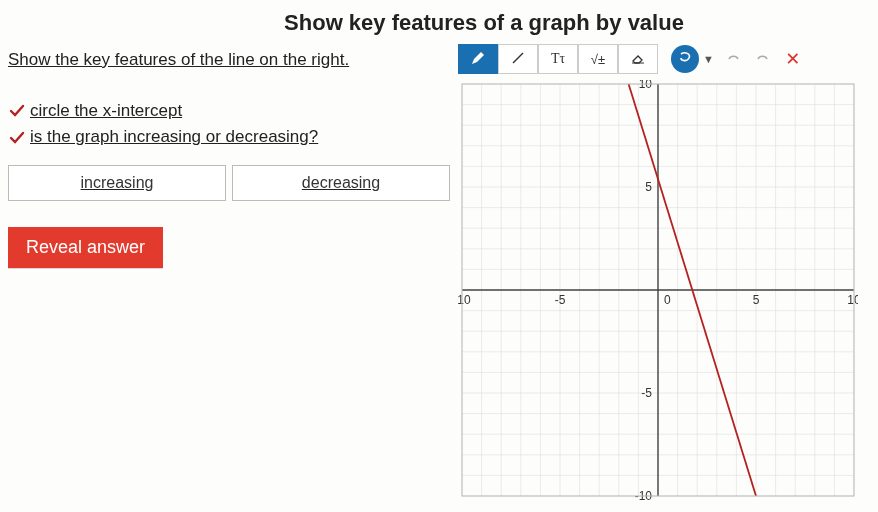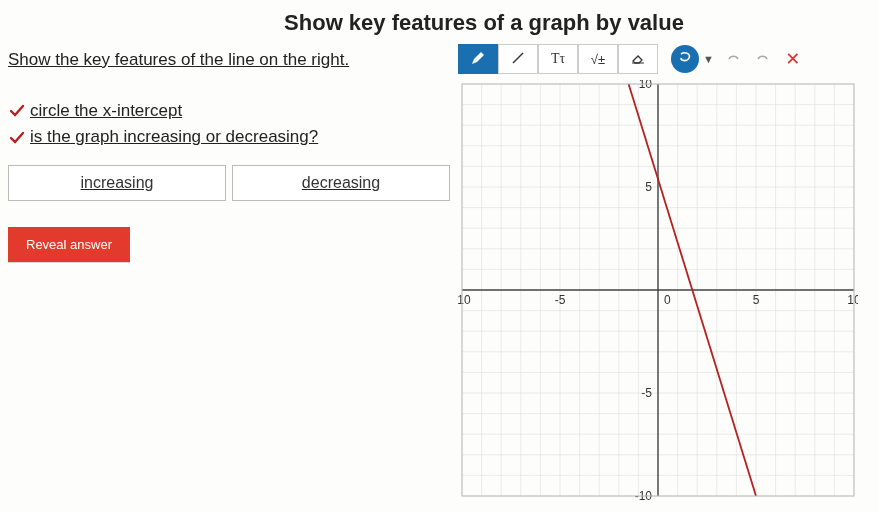--- a/index.html
+++ b/index.html
@@ -57,21 +57,21 @@
     font-size: 16px;
     text-align: center;
     cursor: pointer;
     color: #333;
   }
   .reveal-btn {
     background: #e23b2e;
     color: #fff;
     border: none;
     padding: 10px 18px;
-    font-size: 13px;
+    font-size: 18px;
     cursor: pointer;
     box-shadow: 0 1px 0 rgba(0,0,0,.15);
   }
   .right {
     flex: 1;
     position: relative;
   }
   .toolbar {
     display: flex;
     align-items: center;

